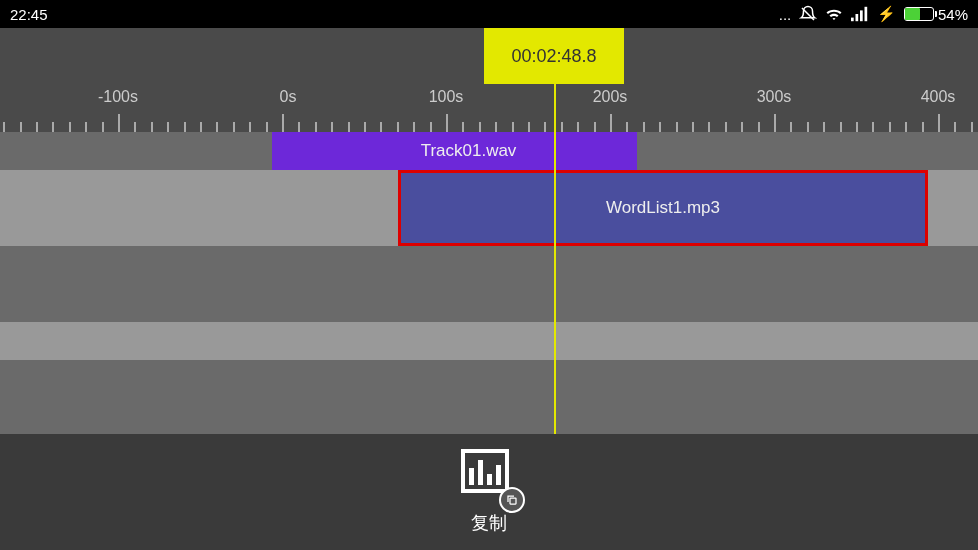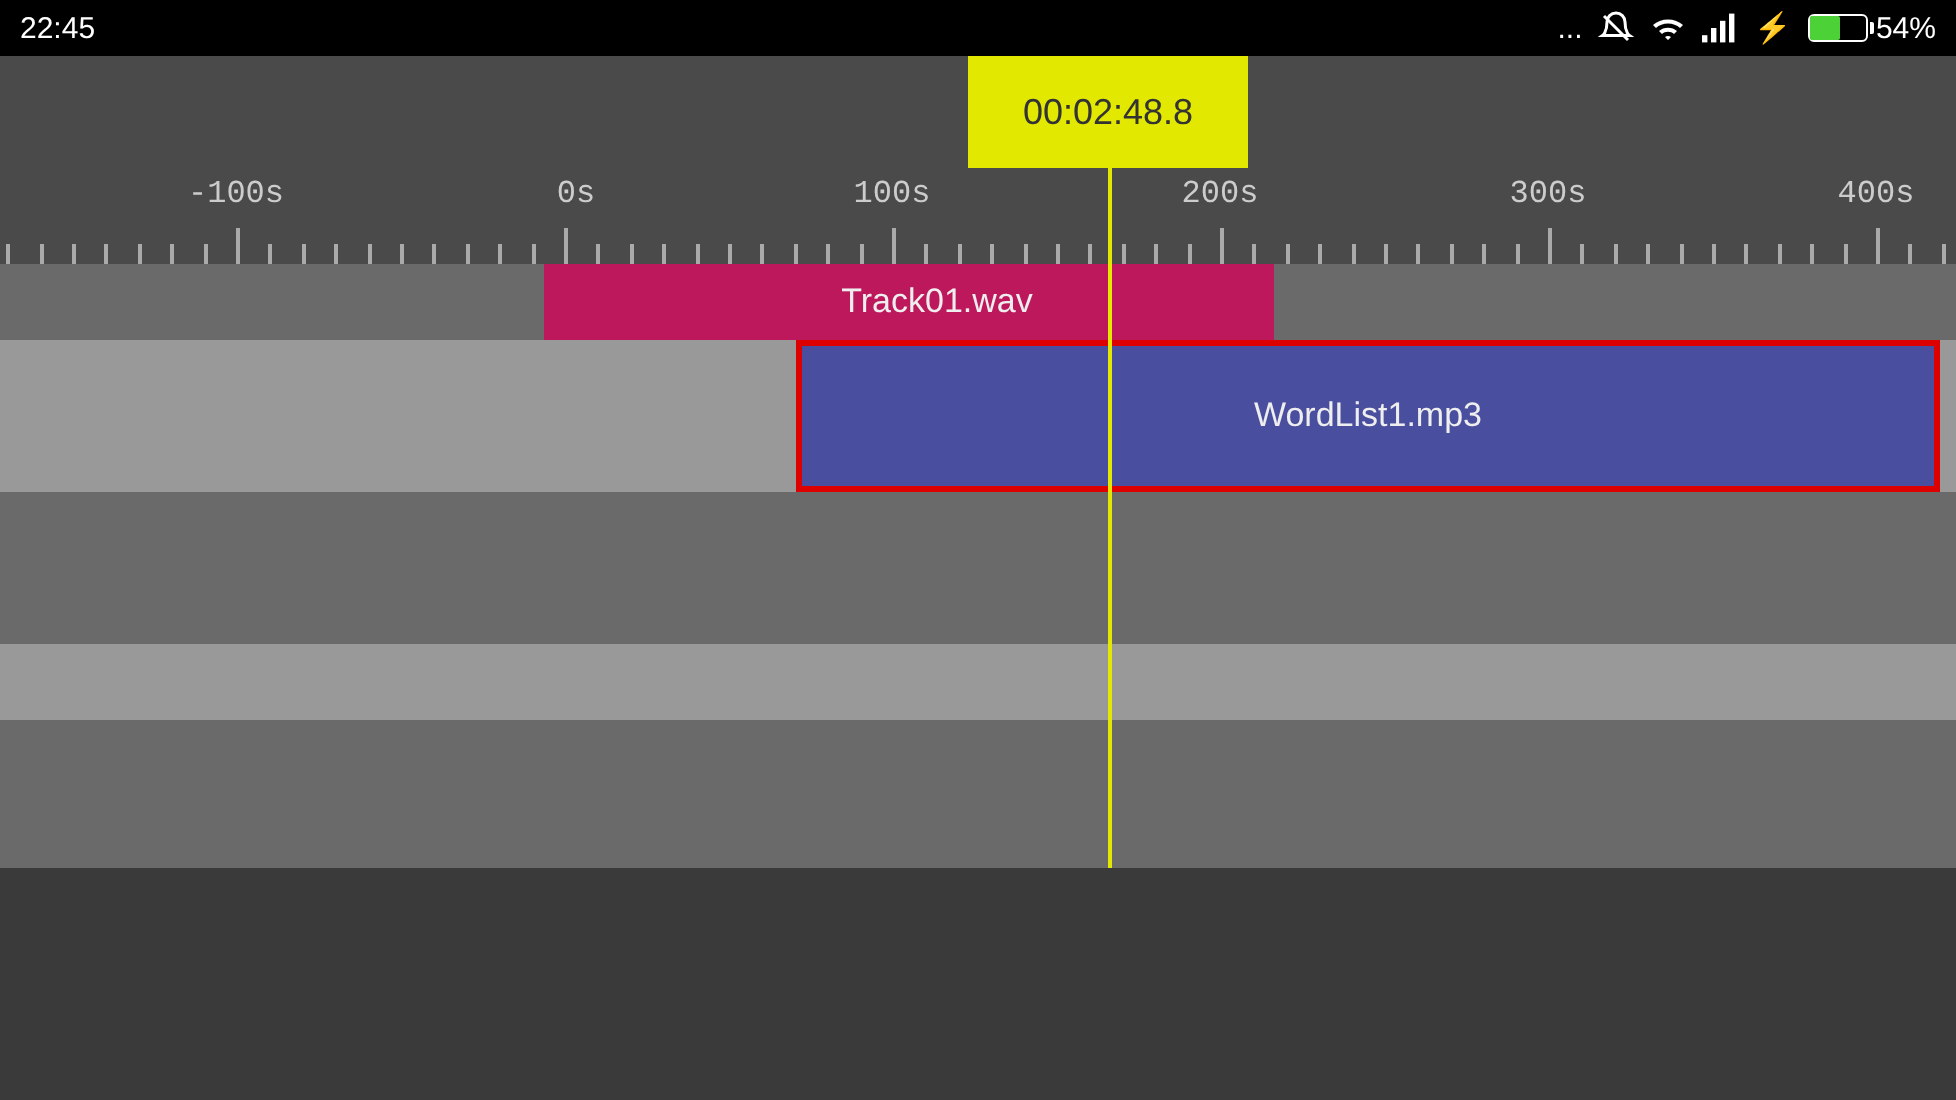--- a/index.html
+++ b/index.html
@@ -28,21 +28,20 @@
     .time-box {
       position: absolute; top: 28px; height: 56px; width: 140px;
       background: #e3e800; color: #333; font-size: 18px;
       display: flex; align-items: center; justify-content: center;
     }
 
     
     .ruler {
       position: absolute; top: 84px; left: 0; right: 0; height: 48px;
       background: #4a4a4a;
-      font-family: Liberation Mono, monospace;
     }
     .ruler-labels {
       position: absolute; top: 4px; width: 100%; height: 20px;
       color: #ccc; font-size: 16px;
     }
     .ruler-label { position: absolute; transform: translateX(-50%); }
     .ruler-ticks {
       position: absolute; bottom: 0; width: 100%; height: 20px;
     }
     .tick { position: absolute; bottom: 0; width: 2px; background: #aaa; }
@@ -53,21 +52,21 @@
     .tracks { position: absolute; top: 132px; left: 0; right: 0; }
     .track-row { height: 38px; position: relative; }
     .track-row.t1 { background: #6a6a6a; }
     .track-row.t2 { background: #999; height: 38px; }
 
     .clip {
       position: absolute; top: 0; bottom: 0;
       display: flex; align-items: center; justify-content: center;
       color: #eee; font-size: 17px;
     }
-    .clip-1 { background: #be185d; padding-left: 28px; }
+    .clip-1 { background: #6d28d9; padding-left: 28px; }
     .clip-2 { background: #4a4e9e; border: 3px solid #d00; }
 
     
     .playhead {
       position: absolute; top: 84px; width: 2px; background: #e3e800;
       height: 350px; z-index: 5;
     }
 
     
     .toolbar {
@@ -207,25 +206,42 @@
     </div>
 </div>
 
 <div class="tracks">
   <div class="track-row t1">
     <div class="clip clip-1" id="clip0" style="left: 272px; width: 365px;">
       <span>Track01.wav</span>
     </div>
   </div>
   <div class="track-row t2" style="height:76px;">
-    <div class="clip clip-2" id="clip1" style="left: 398px; width: 572px;">
+    <div class="clip clip-2" id="clip1" style="left: 398px; width: 530px;">
       <span>WordList1.mp3</span>
     </div>
   </div>
   <div style="height:76px; background:#6a6a6a;"></div>
   <div style="height:38px; background:#999;"></div>
   <div style="height:76px; background:#6a6a6a;"></div>
 </div>
 
 <div class="playhead" id="playhead" style="left: 554px;"></div>
 
 <div class="toolbar">
+  <div class="tool-btn">
+    <div class="tool-icon">
+      <div class="bars-box">
+          <div class="bar" style="height:60%"></div>
+          <div class="bar" style="height:90%"></div>
+          <div class="bar" style="height:40%"></div>
+          <div class="bar" style="height:70%"></div>
+        </div>
+      <div class="badge">
+        <svg width="12" height="12" viewBox="0 0 24 24" fill="none" stroke="#fff" stroke-width="2.5">
+            <rect x="8" y="8" width="12" height="12" rx="1"></rect>
+            <path d="M4 16V4h12"></path>
+          </svg>
+      </div>
+    </div>
+    <span>复制</span>
+  </div>
 </div>
 
 </body></html>

